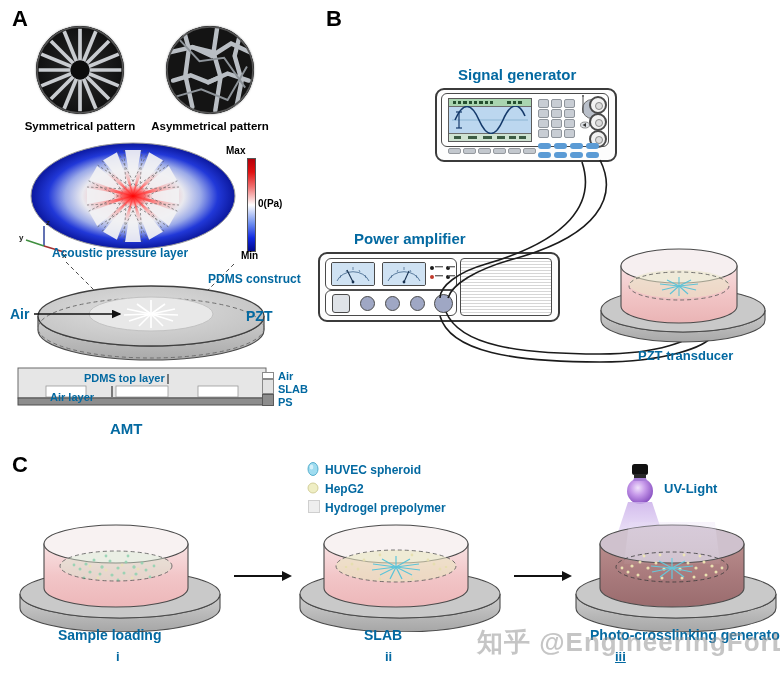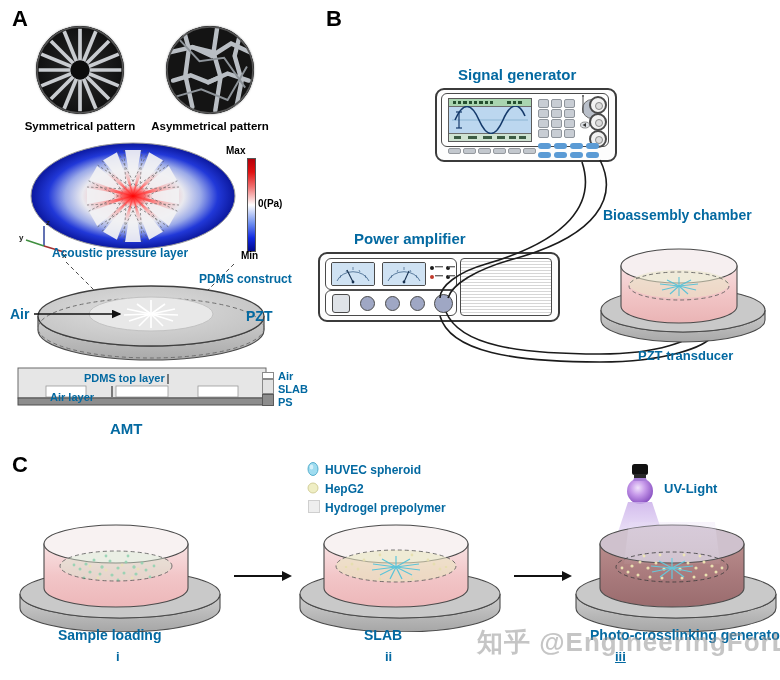--- a/index.html
+++ b/index.html
@@ -236,21 +236,21 @@
   <div class="cbar-t" style="left:258px;top:198px;">0(Pa)</div>
   <div class="cbar-t" style="left:241px;top:250px;">Min</div>
 
   <div class="lbl t12" style="left:52px;top:246px;">Acoustic pressure layer</div>
 
   <svg class="abs" style="left:20px;top:258px;width:260px;height:60px;" viewBox="0 0 260 60">
     <path d="M46 4 L86 44" stroke="#4a4a4a" stroke-width="1" stroke-dasharray="4 3" fill="none"></path>
     <path d="M214 6 L178 42" stroke="#4a4a4a" stroke-width="1" stroke-dasharray="4 3" fill="none"></path>
   </svg>
 
-  <div class="lbl t12" style="left:199px;top:272px;">PDMS construct</div>
+  <div class="lbl t12" style="left:208px;top:272px;">PDMS construct</div>
 
   <svg class="abs" style="left:34px;top:282px;width:234px;height:86px;" viewBox="0 0 234 86">
     <defs>
       <linearGradient id="pztSide" x1="0" y1="0" x2="0" y2="1">
         <stop offset="0%" stop-color="#cfcfcf"></stop>
           <stop offset="100%" stop-color="#a9a9a9"></stop>
       </linearGradient>
       <radialGradient id="pztTop" cx="45%" cy="40%" r="70%">
         <stop offset="0%" stop-color="#dedede"></stop>
           <stop offset="100%" stop-color="#bfbfbf"></stop>
@@ -462,21 +462,20 @@
   <div class="knob" style="left:410px;top:296px;width:13px;height:13px;"></div>
   <div class="knob" style="left:434px;top:294px;width:17px;height:17px;"></div>
 
   <svg class="abs" style="left:300px;top:140px;width:480px;height:240px;" viewBox="0 0 480 240">
     <path class="wire" d="M300 20 C318 56 300 96 210 120 C176 130 152 144 148 158"></path>
     <path class="wire" d="M282 22 C296 64 268 100 186 124 C158 132 140 146 140 158"></path>
     <path class="wire" d="M146 172 C160 206 220 214 300 214 C360 214 392 200 398 190"></path>
     <path class="wire" d="M140 176 C150 212 214 222 300 222 C368 222 406 206 412 196"></path>
   </svg>
 
-  <div class="lbl t14" style="left:603px;top:207px;">Bioassembly chamber</div>
   <svg class="abs" style="left:595px;top:236px;width:176px;height:116px;" viewBox="0 0 176 116">
     <defs>
       <linearGradient id="dishSideB" x1="0" y1="0" x2="0" y2="1">
         <stop offset="0%" stop-color="#cdcdcd"></stop>
           <stop offset="100%" stop-color="#a8a8a8"></stop>
       </linearGradient>
       <linearGradient id="gelB" x1="0" y1="0" x2="0" y2="1">
         <stop offset="0%" stop-color="#f7dfe0"></stop>
           <stop offset="48%" stop-color="#f2c6c7"></stop>
         <stop offset="100%" stop-color="#eab4b5"></stop>

